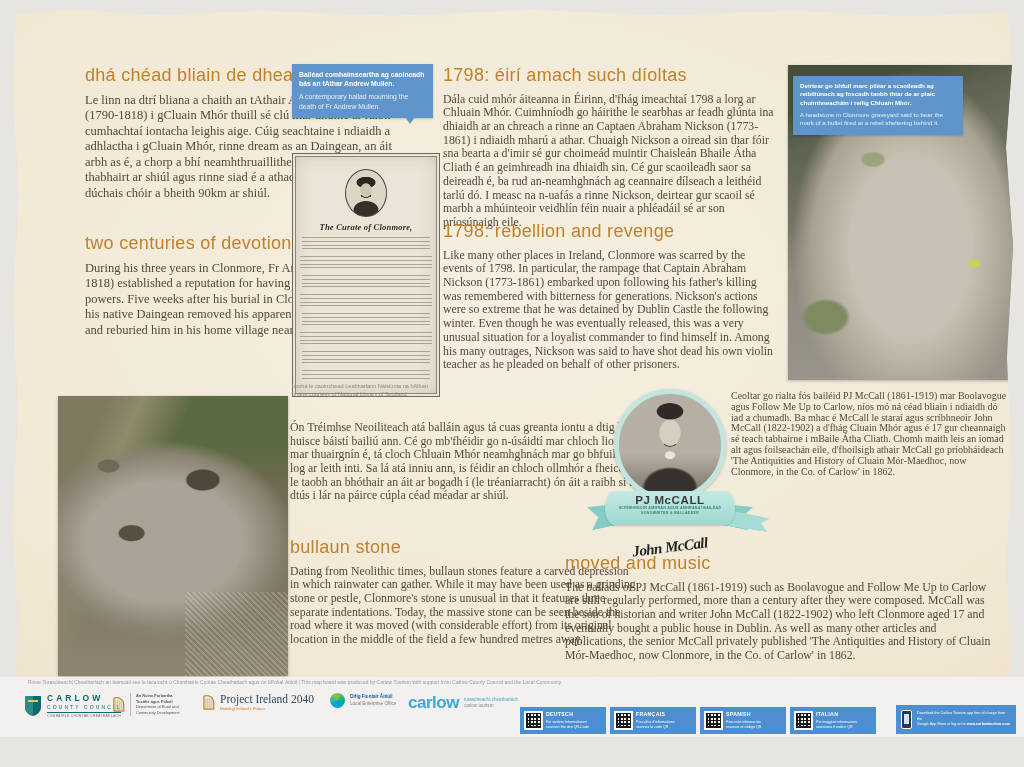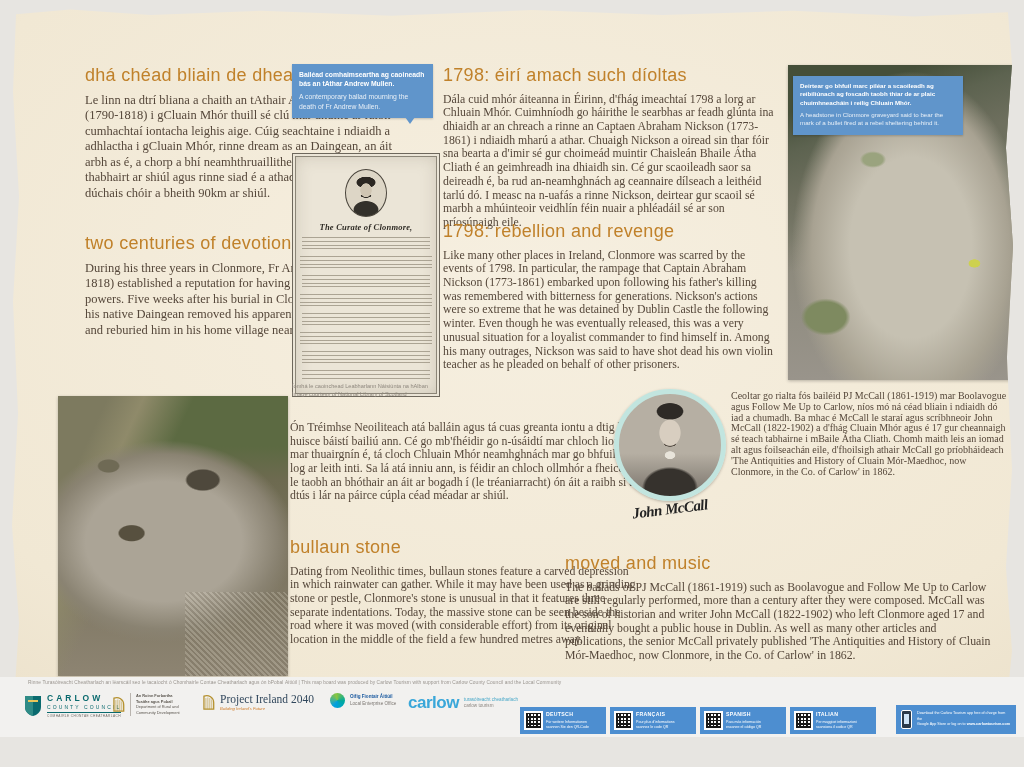--- a/index.html
+++ b/index.html
@@ -268,20 +268,30 @@
       <div class="h-accent">bullaun stone</div>
       <div class="body-text body-sm">Dating from Neolithic times, bullaun stones feature a carved depression in which rainwater can gather. While it may have been used as a grinding stone or pestle, Clonmore's stone is unusual in that it features three separate indentations. Today, the massive stone can be seen beside the road where it was moved (with considerable effort) from its original location in the middle of the field a few hundred metres away.</div>
     </div>
 
     <div class="sec" style="left:721px; top:376px; width:278px;">
       <div class="body-text body-xs">Ceoltar go rialta fós bailéid PJ McCall (1861-1919) mar Boolavogue agus Follow Me Up to Carlow, níos mó ná céad bliain i ndiaidh dó iad a chumadh. Ba mhac é McCall le staraí agus scríbhneoir John McCall (1822-1902) a d'fhág Cluain Mhór agus é 17 gur cheannaigh sé teach tabhairne i mBaile Átha Cliath. Chomh maith leis an iomad alt agus foilseachán eile, d'fhoilsigh athair McCall go príobháideach 'The Antiquities and History of Cluain Mór-Maedhoc, now Clonmore, in the Co. of Carlow' in 1862.</div>
     </div>
 
     <div class="badge">
       <div class="portrait"></div>
+      <div class="ribbon">
+        <div class="rb-left"></div>
+        <div class="rb-right"></div>
+        <div class="rb-tail"></div>
+        <div class="rb-center">
+          <div class="rb-name">PJ McCALL</div>
+          <div class="rb-sub">SCRÍBHNEOIR AMHRÁN AGUS AMHRÁNAÍ BAILÉAD</div>
+          <div class="rb-sub">SONGWRITER &amp; BALLADEER</div>
+        </div>
+      </div>
       <div class="signature">John McCall</div>
     </div>
 
     <div class="sec" style="left:555px; top:546px; width:428px;">
       <div class="h-accent">moved and music</div>
       <div class="body-text body-sm">The ballads of PJ McCall (1861-1919) such as Boolavogue and Follow Me Up to Carlow are still regularly performed, more than a century after they were composed. McCall was the son of historian and writer John McCall (1822-1902) who left Clonmore aged 17 and eventually bought a public house in Dublin. As well as many other articles and publications, the senior McCall privately published 'The Antiquities and History of Cluain Mór-Maedhoc, now Clonmore, in the Co. of Carlow' in 1862.</div>
     </div>
 
   </div>
 

